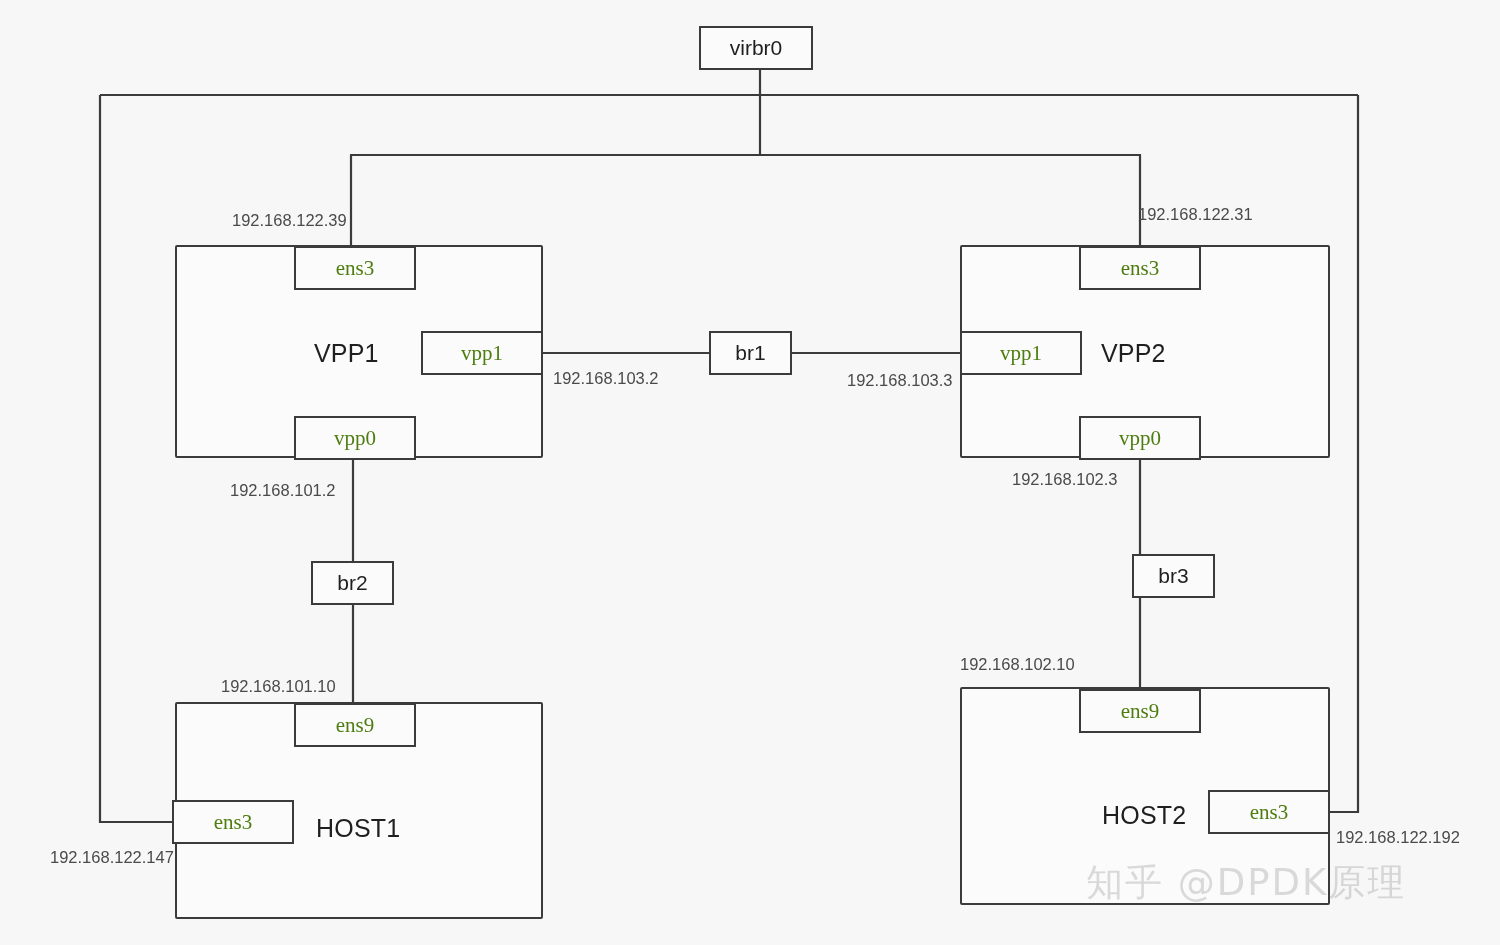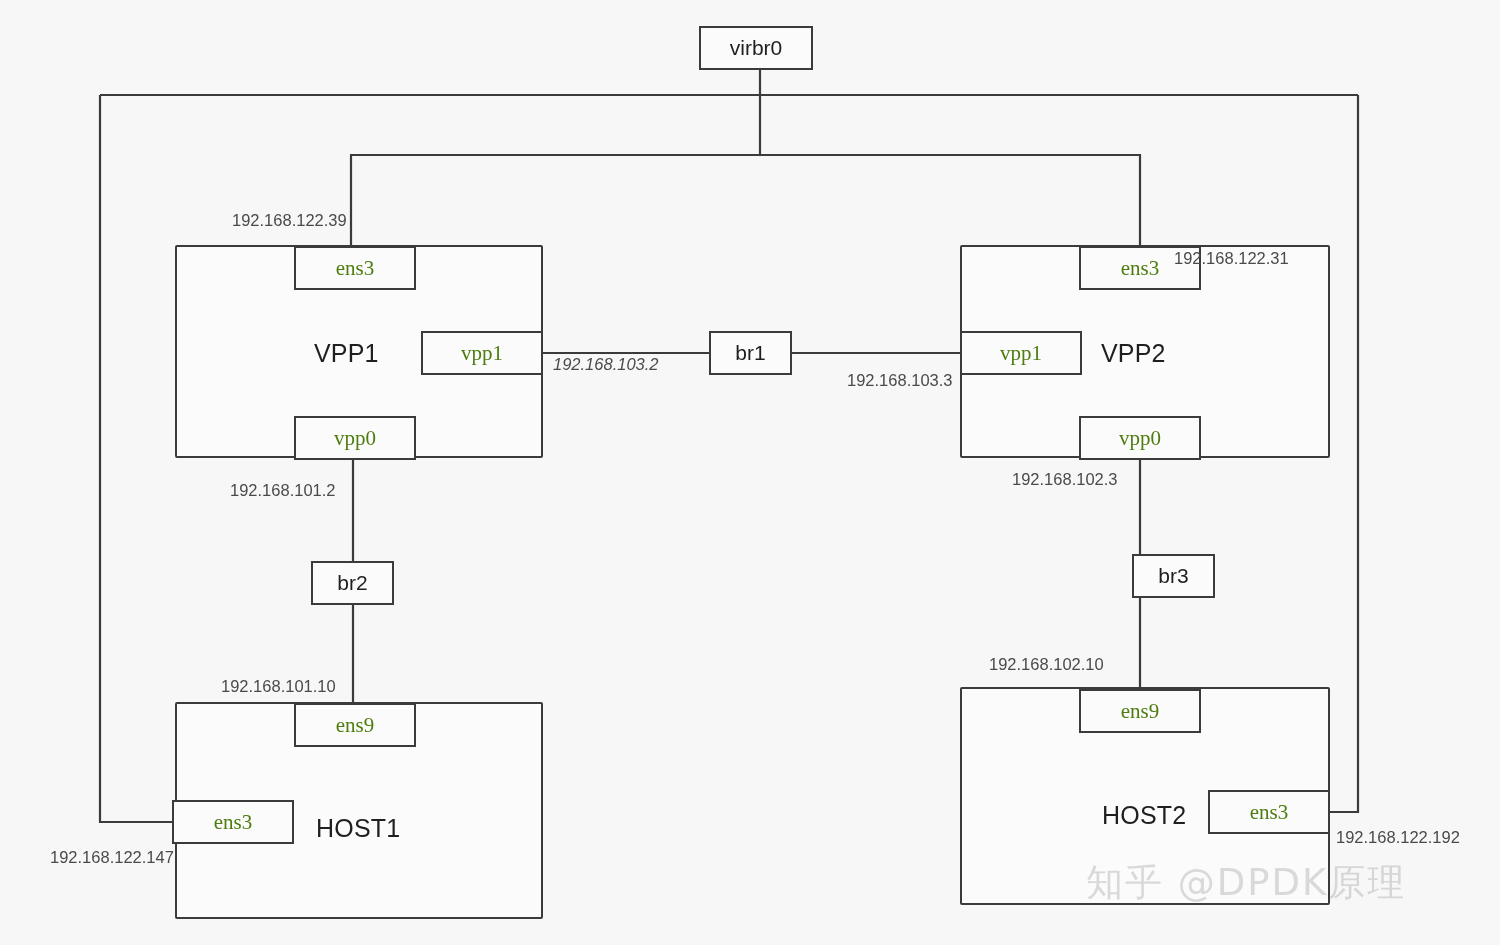--- a/index.html
+++ b/index.html
@@ -173,29 +173,29 @@
   <div class="node-title" style="left:1102px; top:801px;">HOST2</div>
 
   <div class="port" style="left:1079px; top:689px; width:122px; height:44px;">
     <span>ens9</span>
   </div>
   <div class="port" style="left:1208px; top:790px; width:122px; height:44px;">
     <span>ens3</span>
   </div>
 
   <div class="iplabel" style="left:232px; top:211px;">192.168.122.39</div>
-  <div class="iplabel" style="left:1174px; top:205px;margin-top:44px;">192.168.122.31</div>
-
-  <div class="iplabel" style="left:553px; top:355px;font-style:italic;">192.168.103.2</div>
+  <div class="iplabel" style="left:1138px; top:205px;">192.168.122.31</div>
+
+  <div class="iplabel" style="left:553px; top:369px;">192.168.103.2</div>
   <div class="iplabel" style="left:847px; top:371px;">192.168.103.3</div>
 
   <div class="iplabel" style="left:230px; top:481px;">192.168.101.2</div>
   <div class="iplabel" style="left:1012px; top:470px;">192.168.102.3</div>
 
   <div class="iplabel" style="left:221px; top:677px;">192.168.101.10</div>
-  <div class="iplabel" style="left:989px; top:655px;">192.168.102.10</div>
+  <div class="iplabel" style="left:960px; top:655px;">192.168.102.10</div>
 
   <div class="iplabel" style="left:50px; top:848px;text-align:right;">192.168.122.147</div>
   <div class="iplabel" style="left:1336px; top:828px;">192.168.122.192</div>
 
   <div class="watermark" style="left:1086px; top:858px;">知乎 @DPDK原理</div>
 
 </div>
 
 </body></html>

